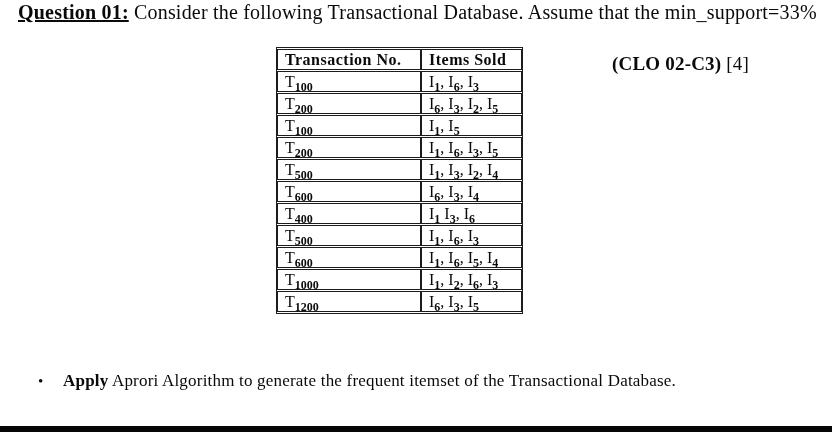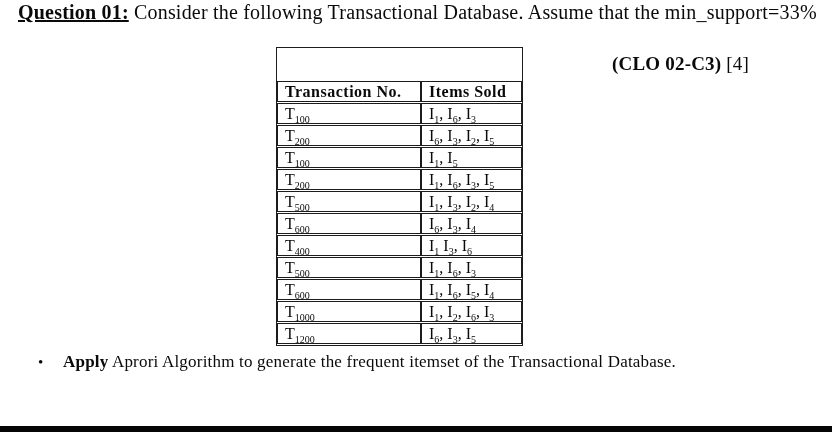--- a/index.html
+++ b/index.html
@@ -44,52 +44,52 @@
   .tablewrap {
     position: absolute;
     left: 276px; top: 47px;
     border: 1px solid #1c1c1c;
   }
   table.txtable {
     border-collapse: separate;
     border-spacing: 0 1px;
     table-layout: fixed;
     width: 245px;
-    margin-top: 32px;
   }
   table.txtable th, table.txtable td {
     border: 1px solid #1c1c1c;
     box-sizing: border-box;
     height: 21px;
     padding: 0 0 0 7px;
     text-align: left;
     vertical-align: middle;
     font-size: 16px;
     line-height: 18px;
     white-space: nowrap;
     overflow: hidden;
   }
   table.txtable th {
     font-weight: bold;
     letter-spacing: 0.5px;
   }
   table.txtable col.c1 { width: 144px; }
   table.txtable col.c2 { width: 101px; }
   table.txtable sub {
-    font-size: 10px;
+    font-size: 12px;
     line-height: 0;
     letter-spacing: 0;
+    font-weight: bold;
   }
 
   
   .bullet {
     position: absolute;
-    left: 38px; top: 352px;
+    left: 38px; top: 366px;
     font-size: 17px;
-    line-height: 19px;
+    line-height: 29px;
     white-space: nowrap;
     letter-spacing: 0.2px;
   }
   .bullet-marker {
     display: inline-block;
     width: 25px;
     font-size: 15px;
   }
   .bullet b { font-weight: bold; }
 

